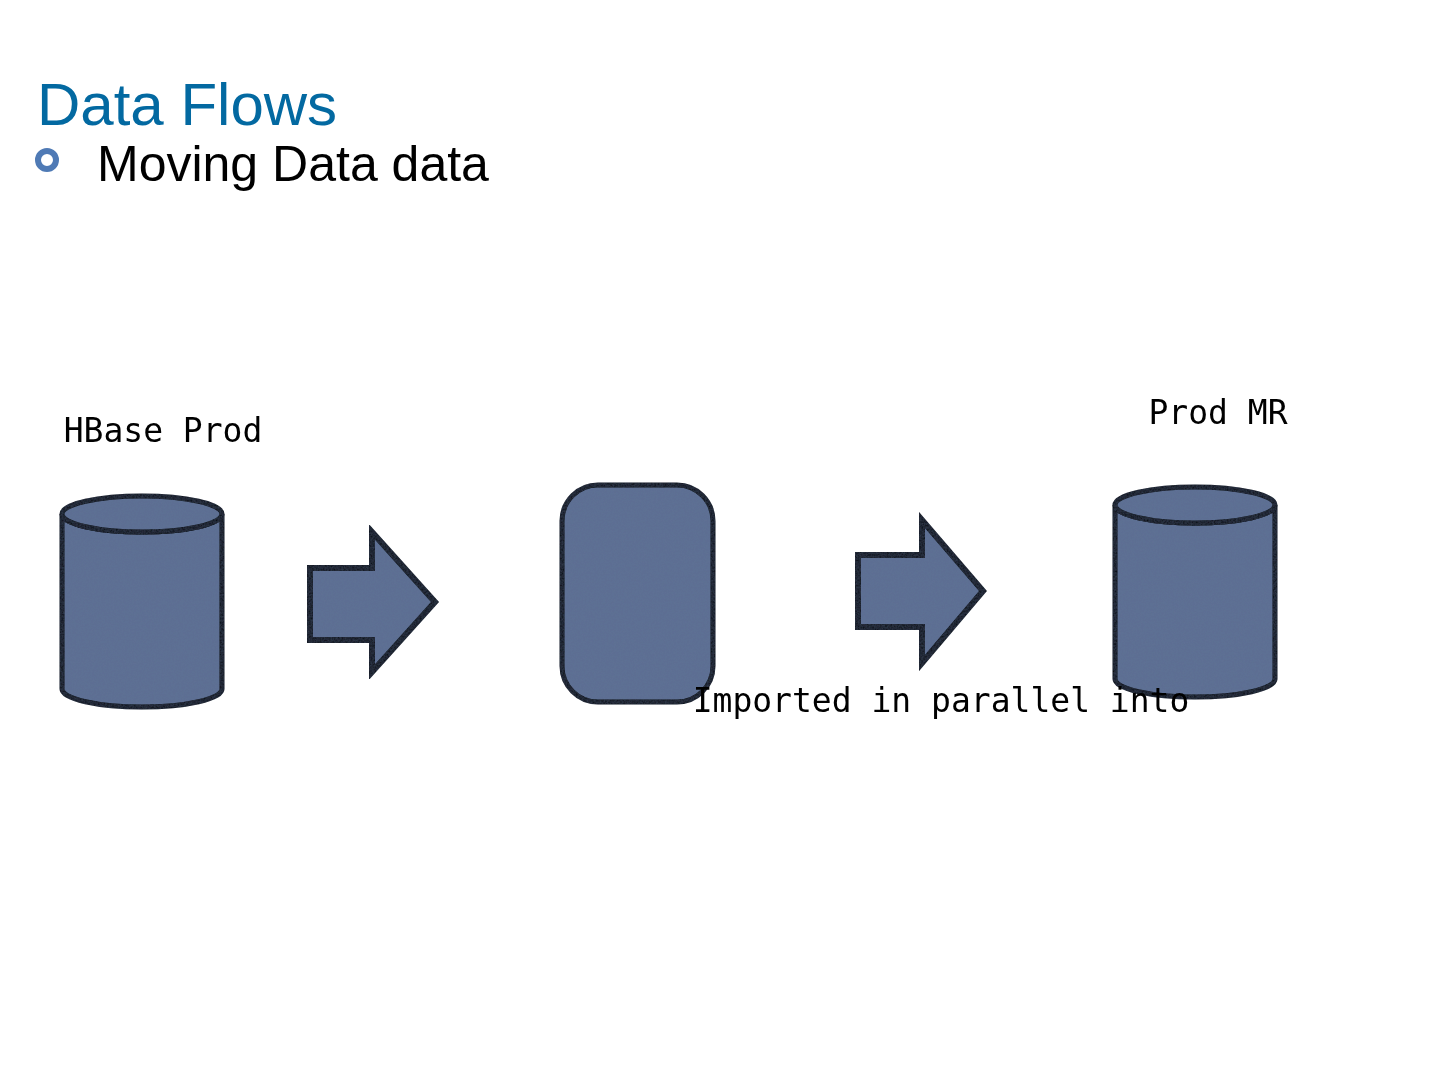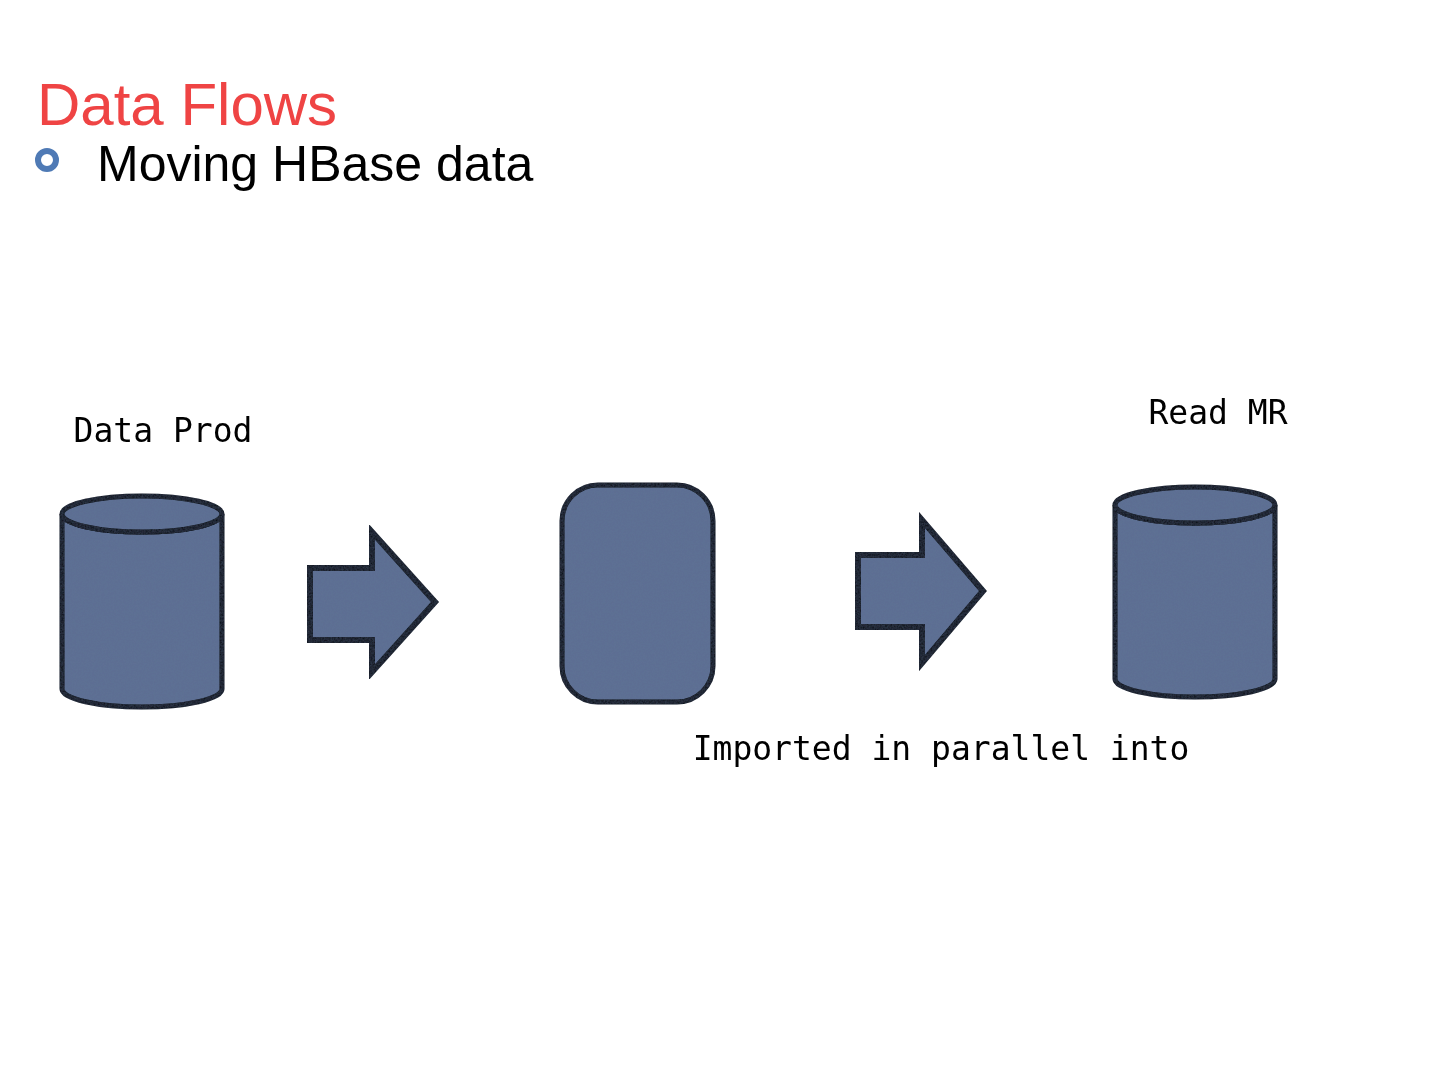--- a/index.html
+++ b/index.html
@@ -12,21 +12,21 @@
     font-family: "Liberation Sans", sans-serif;
     color: #000000;
   }
   #title {
     position: absolute;
     left: 37px;
     top: 75px;
     font-size: 60px;
     line-height: 1;
     font-weight: 400;
-    color: #ef4444;
+    color: #0369a1;
     white-space: nowrap;
   }
   #bullet-row {
     position: absolute;
     left: 35px;
     top: 139px;
     display: flex;
     align-items: flex-start;
   }
   #bullet-ring {
@@ -59,32 +59,32 @@
     font-size: 33px;
     line-height: 1;
     text-align: center;
     color: #000000;
     white-space: nowrap;
   }
   #label-hbase-prod  { left: 33px;   top: 414px; width: 260px; }
   #label-copytable   { left: 458px;  top: 384px; width: 400px; }
   #label-hbase-mr    { left: 1068px; top: 396px; width: 300px; }
   #label-edge1       { left: 223px;  top: 704px; width: 400px; }
-  #label-edge2       { left: 691px;  top: 732px; width: 500px; }
+  #label-edge2       { left: 691px;  top: 684px; width: 500px; }
 </style>
 </head>
 <body>
 
 <div id="slide">
 
   <div id="title">Data Flows</div>
 
   <div id="bullet-row">
     <span id="bullet-ring" style="border-color: rgb(79, 122, 181);"></span>
-    <span id="bullet-text">Moving HBase data</span>
+    <span id="bullet-text">Moving Data data</span>
   </div>
 
   <svg id="diagram-svg" width="1440" height="1080" viewBox="0 0 1440 1080">
     <defs>
       <filter id="tex" x="-5%" y="-5%" width="110%" height="110%">
         <feTurbulence type="fractalNoise" baseFrequency="0.55" numOctaves="3" seed="7" result="n"></feTurbulence>
         <feColorMatrix in="n" type="matrix" values="0 0 0 0 0.10
                   0 0 0 0 0.14
                   0 0 0 0 0.24
                   0 0 0 0.30 0" result="dk"></feColorMatrix>
@@ -106,21 +106,21 @@
     <rect class="shp" filter="url(#tex)" stroke-width="5" x="562" y="485" width="151" height="217" rx="36" ry="36" fill="#5e7195"></rect>
 
     <polygon class="shp" filter="url(#tex)" stroke-width="6" stroke-linejoin="miter" points="858,555 922,555 922,520 983,591 922,663 922,627 858,627" fill="#5e7195"></polygon>
 
     <g class="shp" filter="url(#tex)" stroke-width="5" fill="#5e7195">
       <path d="M 1115 505 L 1115 679 A 80 18 0 0 0 1275 679 L 1275 505 A 80 18 0 0 1 1115 505 Z"></path>
       <ellipse cx="1195" cy="505" rx="80" ry="18"></ellipse>
     </g>
   </svg>
 
-  <div class="dlabel" id="label-hbase-prod">Data Prod</div>
+  <div class="dlabel" id="label-hbase-prod">HBase Prod</div>
 
 
-  <div class="dlabel" id="label-hbase-mr">Read MR</div>
+  <div class="dlabel" id="label-hbase-mr">Prod MR</div>
 
 
   <div class="dlabel" id="label-edge2">Imported in parallel into</div>
 
 </div>
 
 </body></html>

